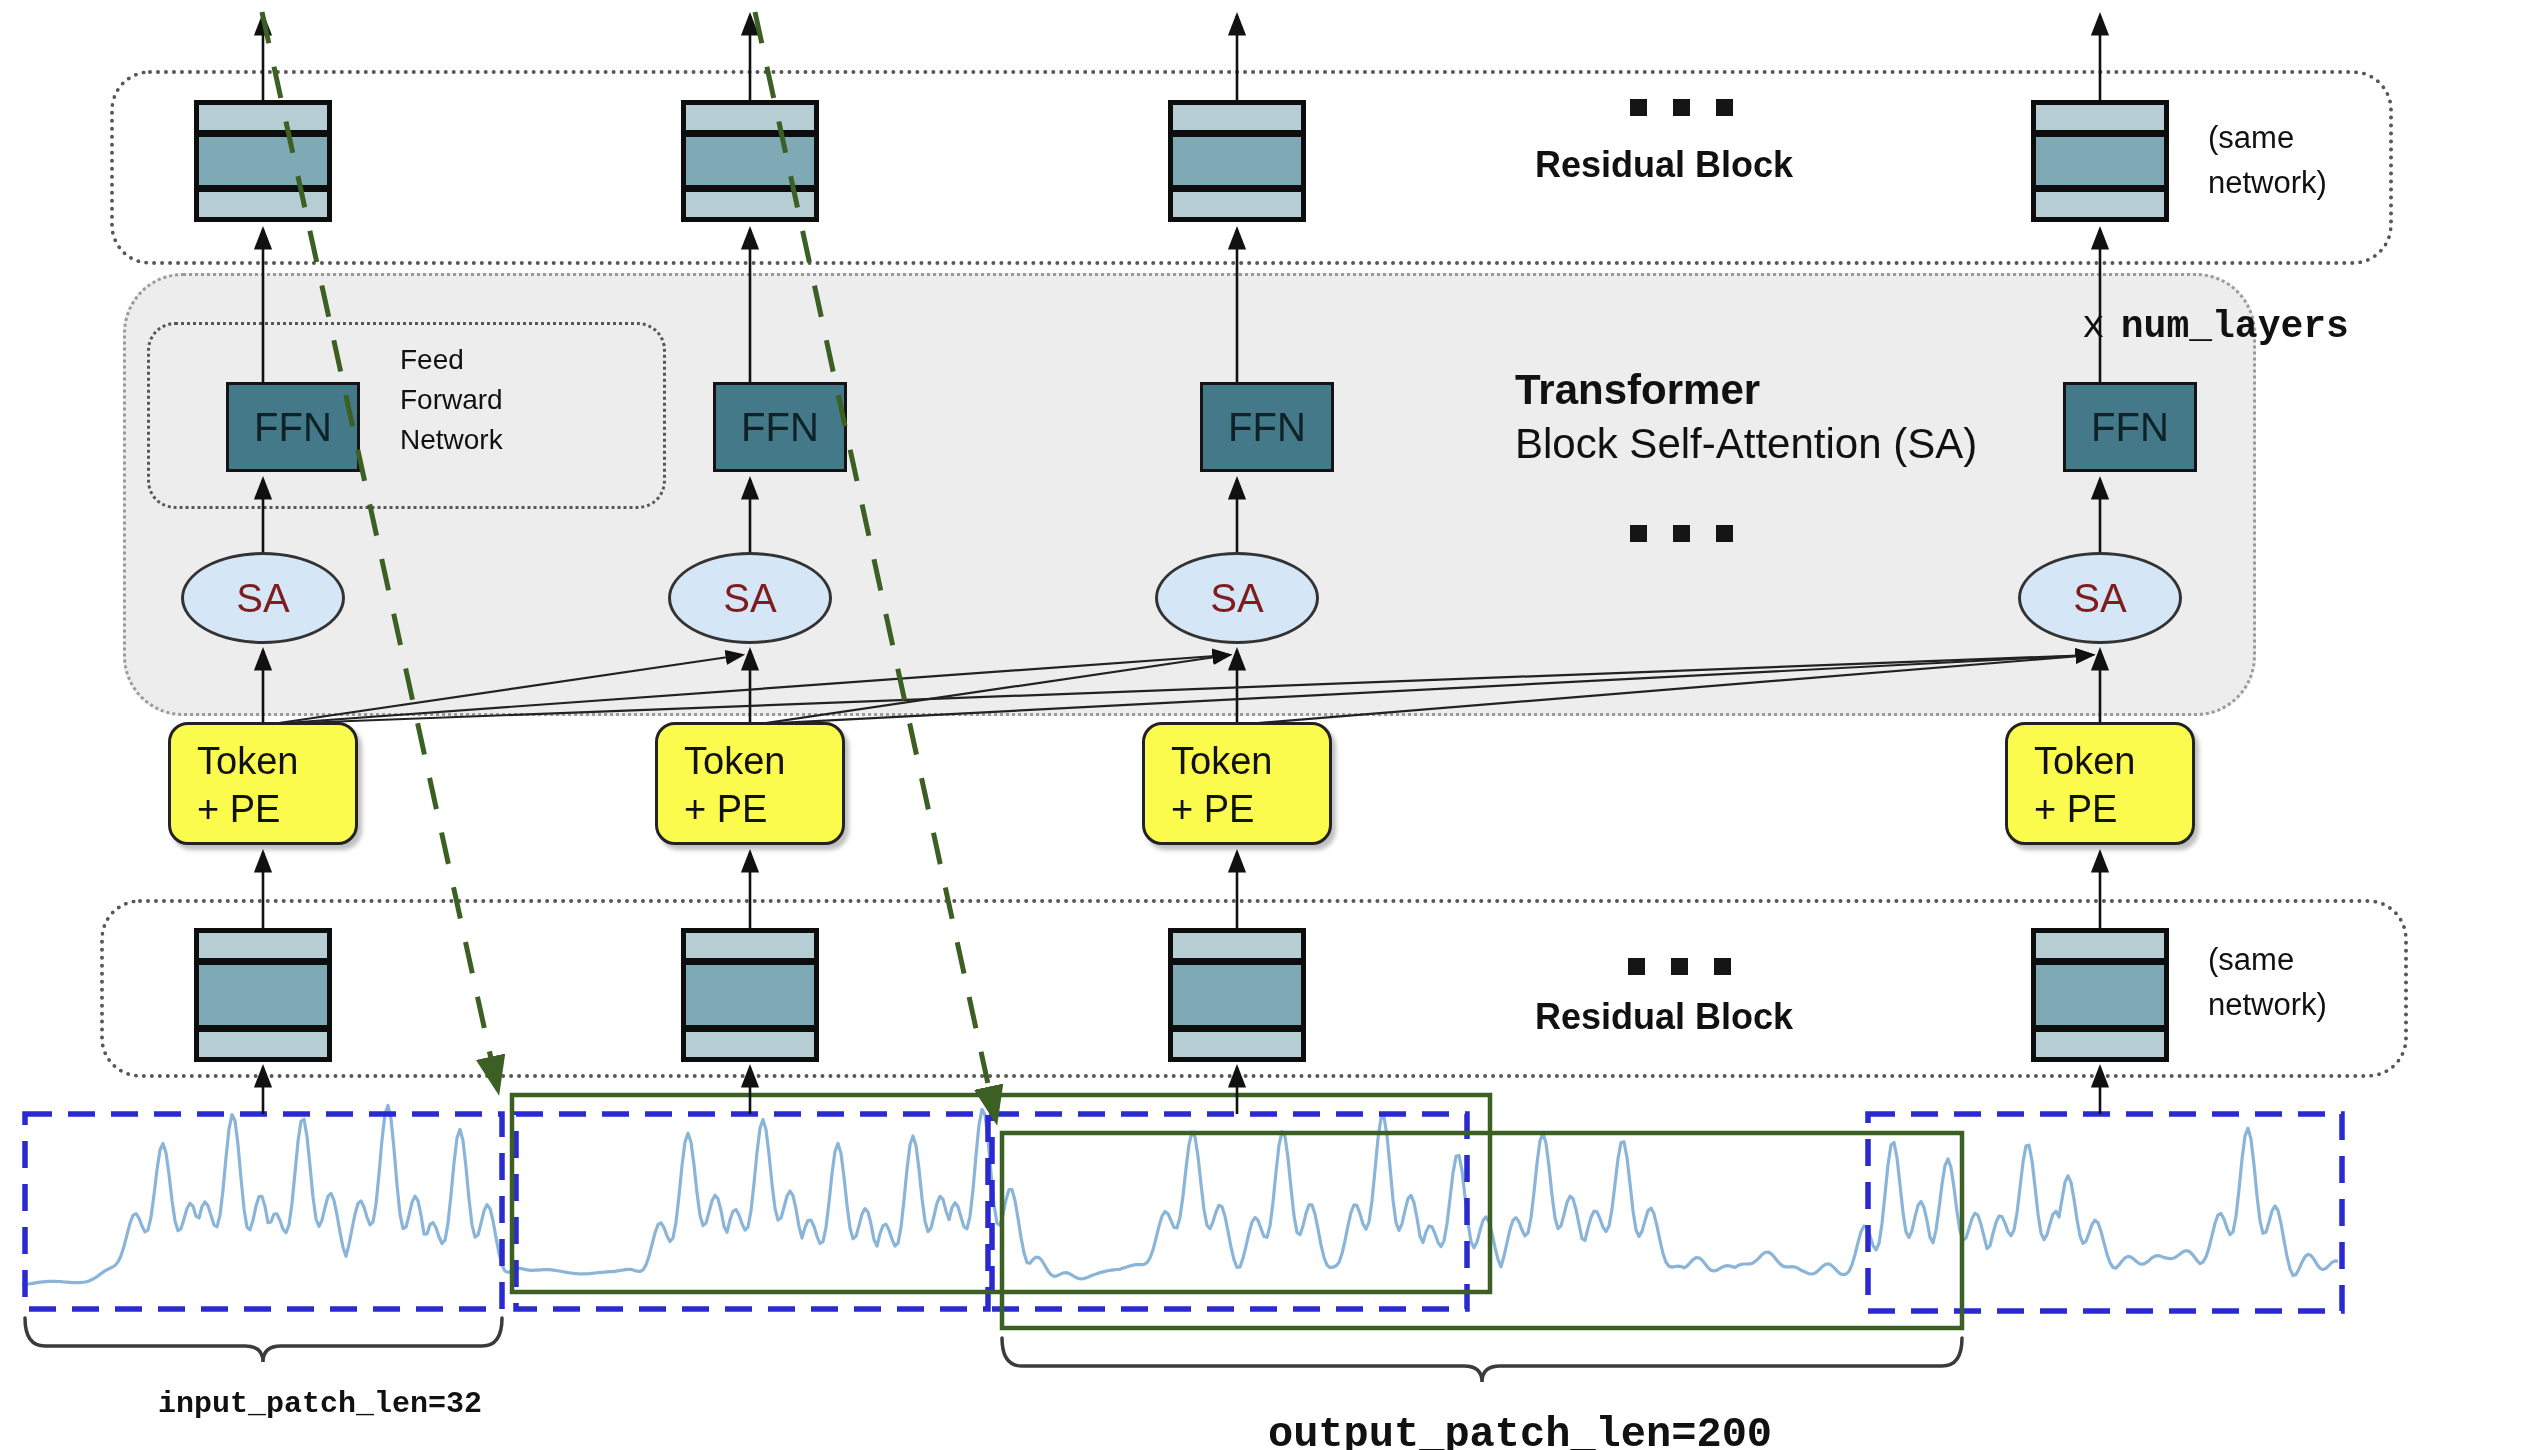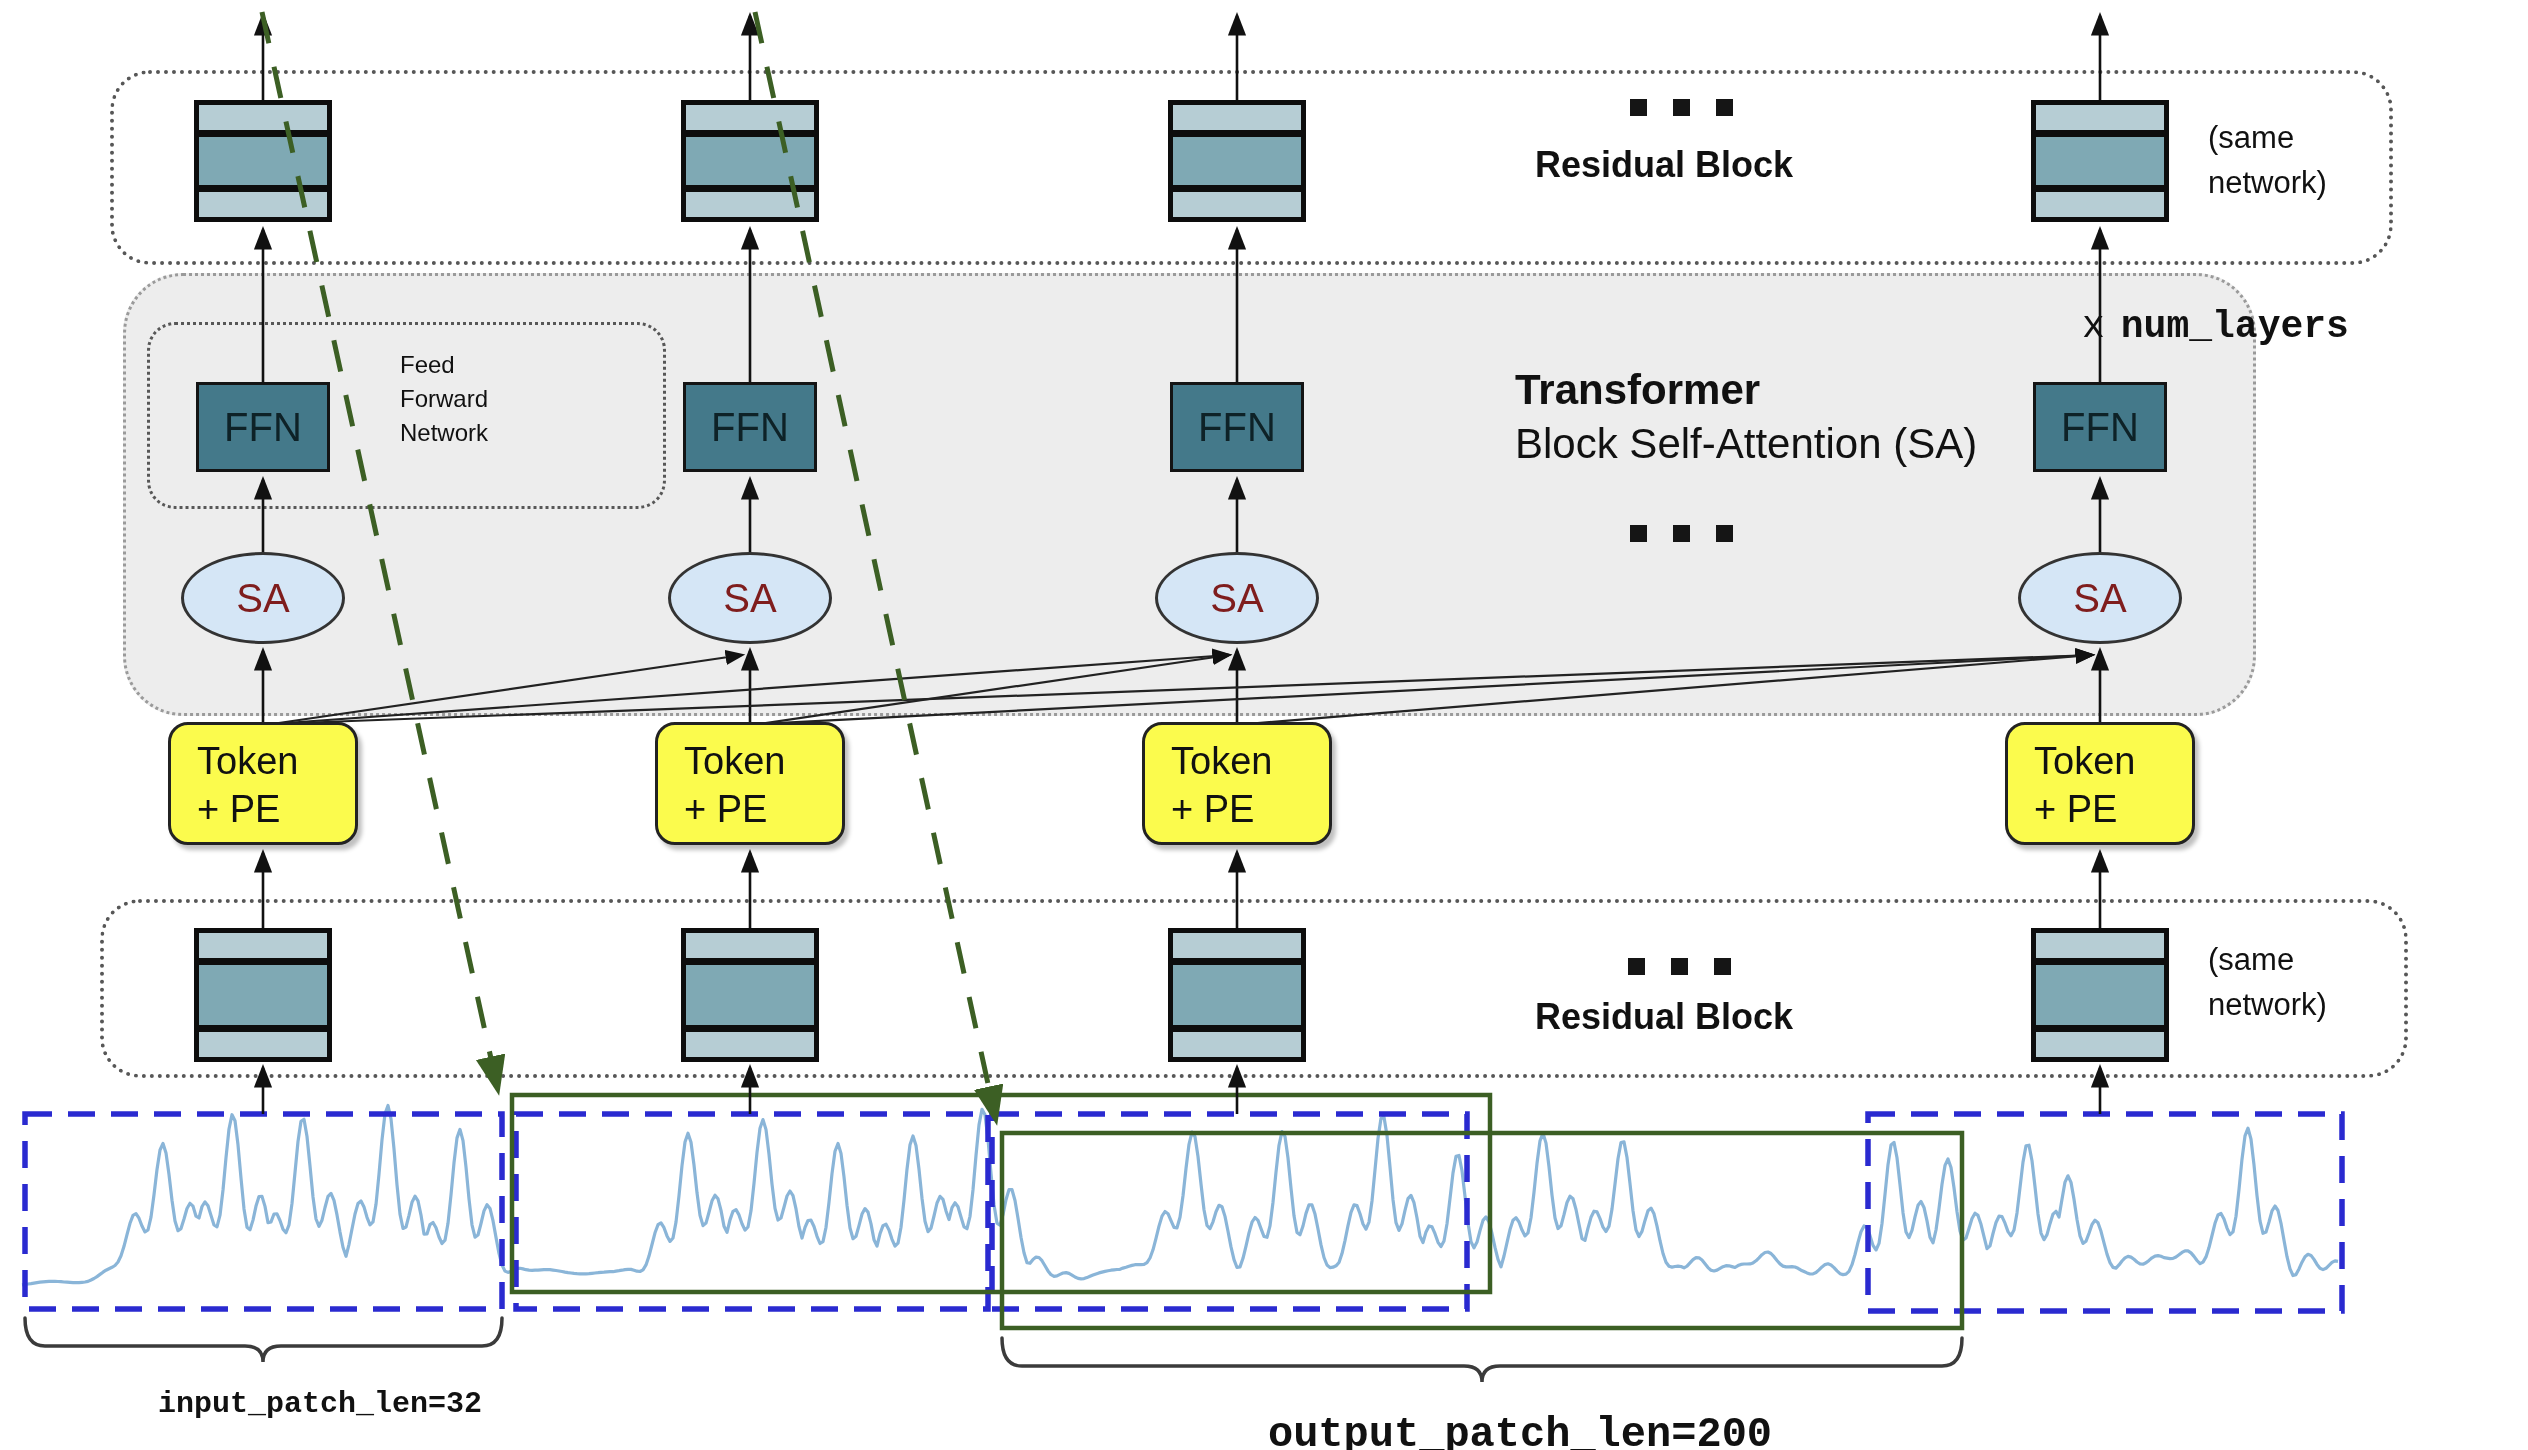--- a/index.html
+++ b/index.html
@@ -14,21 +14,21 @@
   svg.layer{position:absolute;left:0;top:0;z-index:2;pointer-events:none;}
   #overlay{z-index:6;}
   .resblock{position:absolute;z-index:3;width:138px;box-sizing:border-box;background:#0d0d0d;
             border:5px solid #0d0d0d;display:flex;flex-direction:column;gap:7px;}
   .resblock .t,.resblock .b{height:25px;background:#b6cdd4;}
   .resblock .m{flex:1;background:#7fa9b4;}
   .rtop{top:100px;height:122px;}
   .rbot{top:928px;height:134px;}
   .ffn{position:absolute;z-index:3;top:382px;width:134px;height:90px;background:#44798a;
        border:3px solid #141414;box-sizing:border-box;display:flex;align-items:center;
-       justify-content:center;font-size:40px;color:#0e2227;}
+       justify-content:center;font-size:40px;color:#0e2227;margin-left:30px;}
   .sa{position:absolute;z-index:3;top:552px;width:164px;height:92px;background:#d5e6f6;
       border:3px solid #333;border-radius:50%;box-sizing:border-box;display:flex;
       align-items:center;justify-content:center;font-size:40px;color:#7f1d1d;}
   .token{position:absolute;z-index:3;top:722px;width:190px;height:123px;background:#fbfb4d;
          border:3px solid #222;border-radius:20px;box-sizing:border-box;padding:13px 0 0 26px;
          font-size:38px;line-height:1.26;box-shadow:4px 5px 4px rgba(0,0,0,.25);}
   .lbl{position:absolute;z-index:4;white-space:nowrap;}
   .bold{font-weight:bold;}
   .mono{font-family:"Liberation Mono","DejaVu Sans Mono",monospace;font-weight:bold;margin-top:21px;}
   .dots{position:absolute;z-index:4;display:flex;gap:26px;}
@@ -198,21 +198,21 @@
   <div class="lbl bold" style="left:1535px;top:144px;font-size:36px">Residual Block</div>
   <div class="lbl" style="left:2208px;top:116px;font-size:31px;line-height:1.45">
     <div>(same</div>
     <div>network)</div>
   </div>
 
   <div class="lbl mono" style="left:2082px;top:284px;font-size:38px">
     <span style="font-weight:normal;margin-right:16px">x</span><span>num_layers</span>
   </div>
 
-  <div class="lbl" style="left:400px;top:348px;font-size:24px;line-height:1.42">
+  <div class="lbl" style="left:400px;top:340px;font-size:28px;line-height:1.42">
     <div>Feed</div>
     <div>Forward</div>
     <div>Network</div>
   </div>
 
   <div class="lbl bold" style="left:1515px;top:366px;font-size:42px">Transformer</div>
   <div class="lbl" style="left:1515px;top:420px;font-size:42px">Block Self-Attention (SA)</div>
   <div class="dots" style="left:1630px;top:525px">
       <i></i>
       <i></i>

